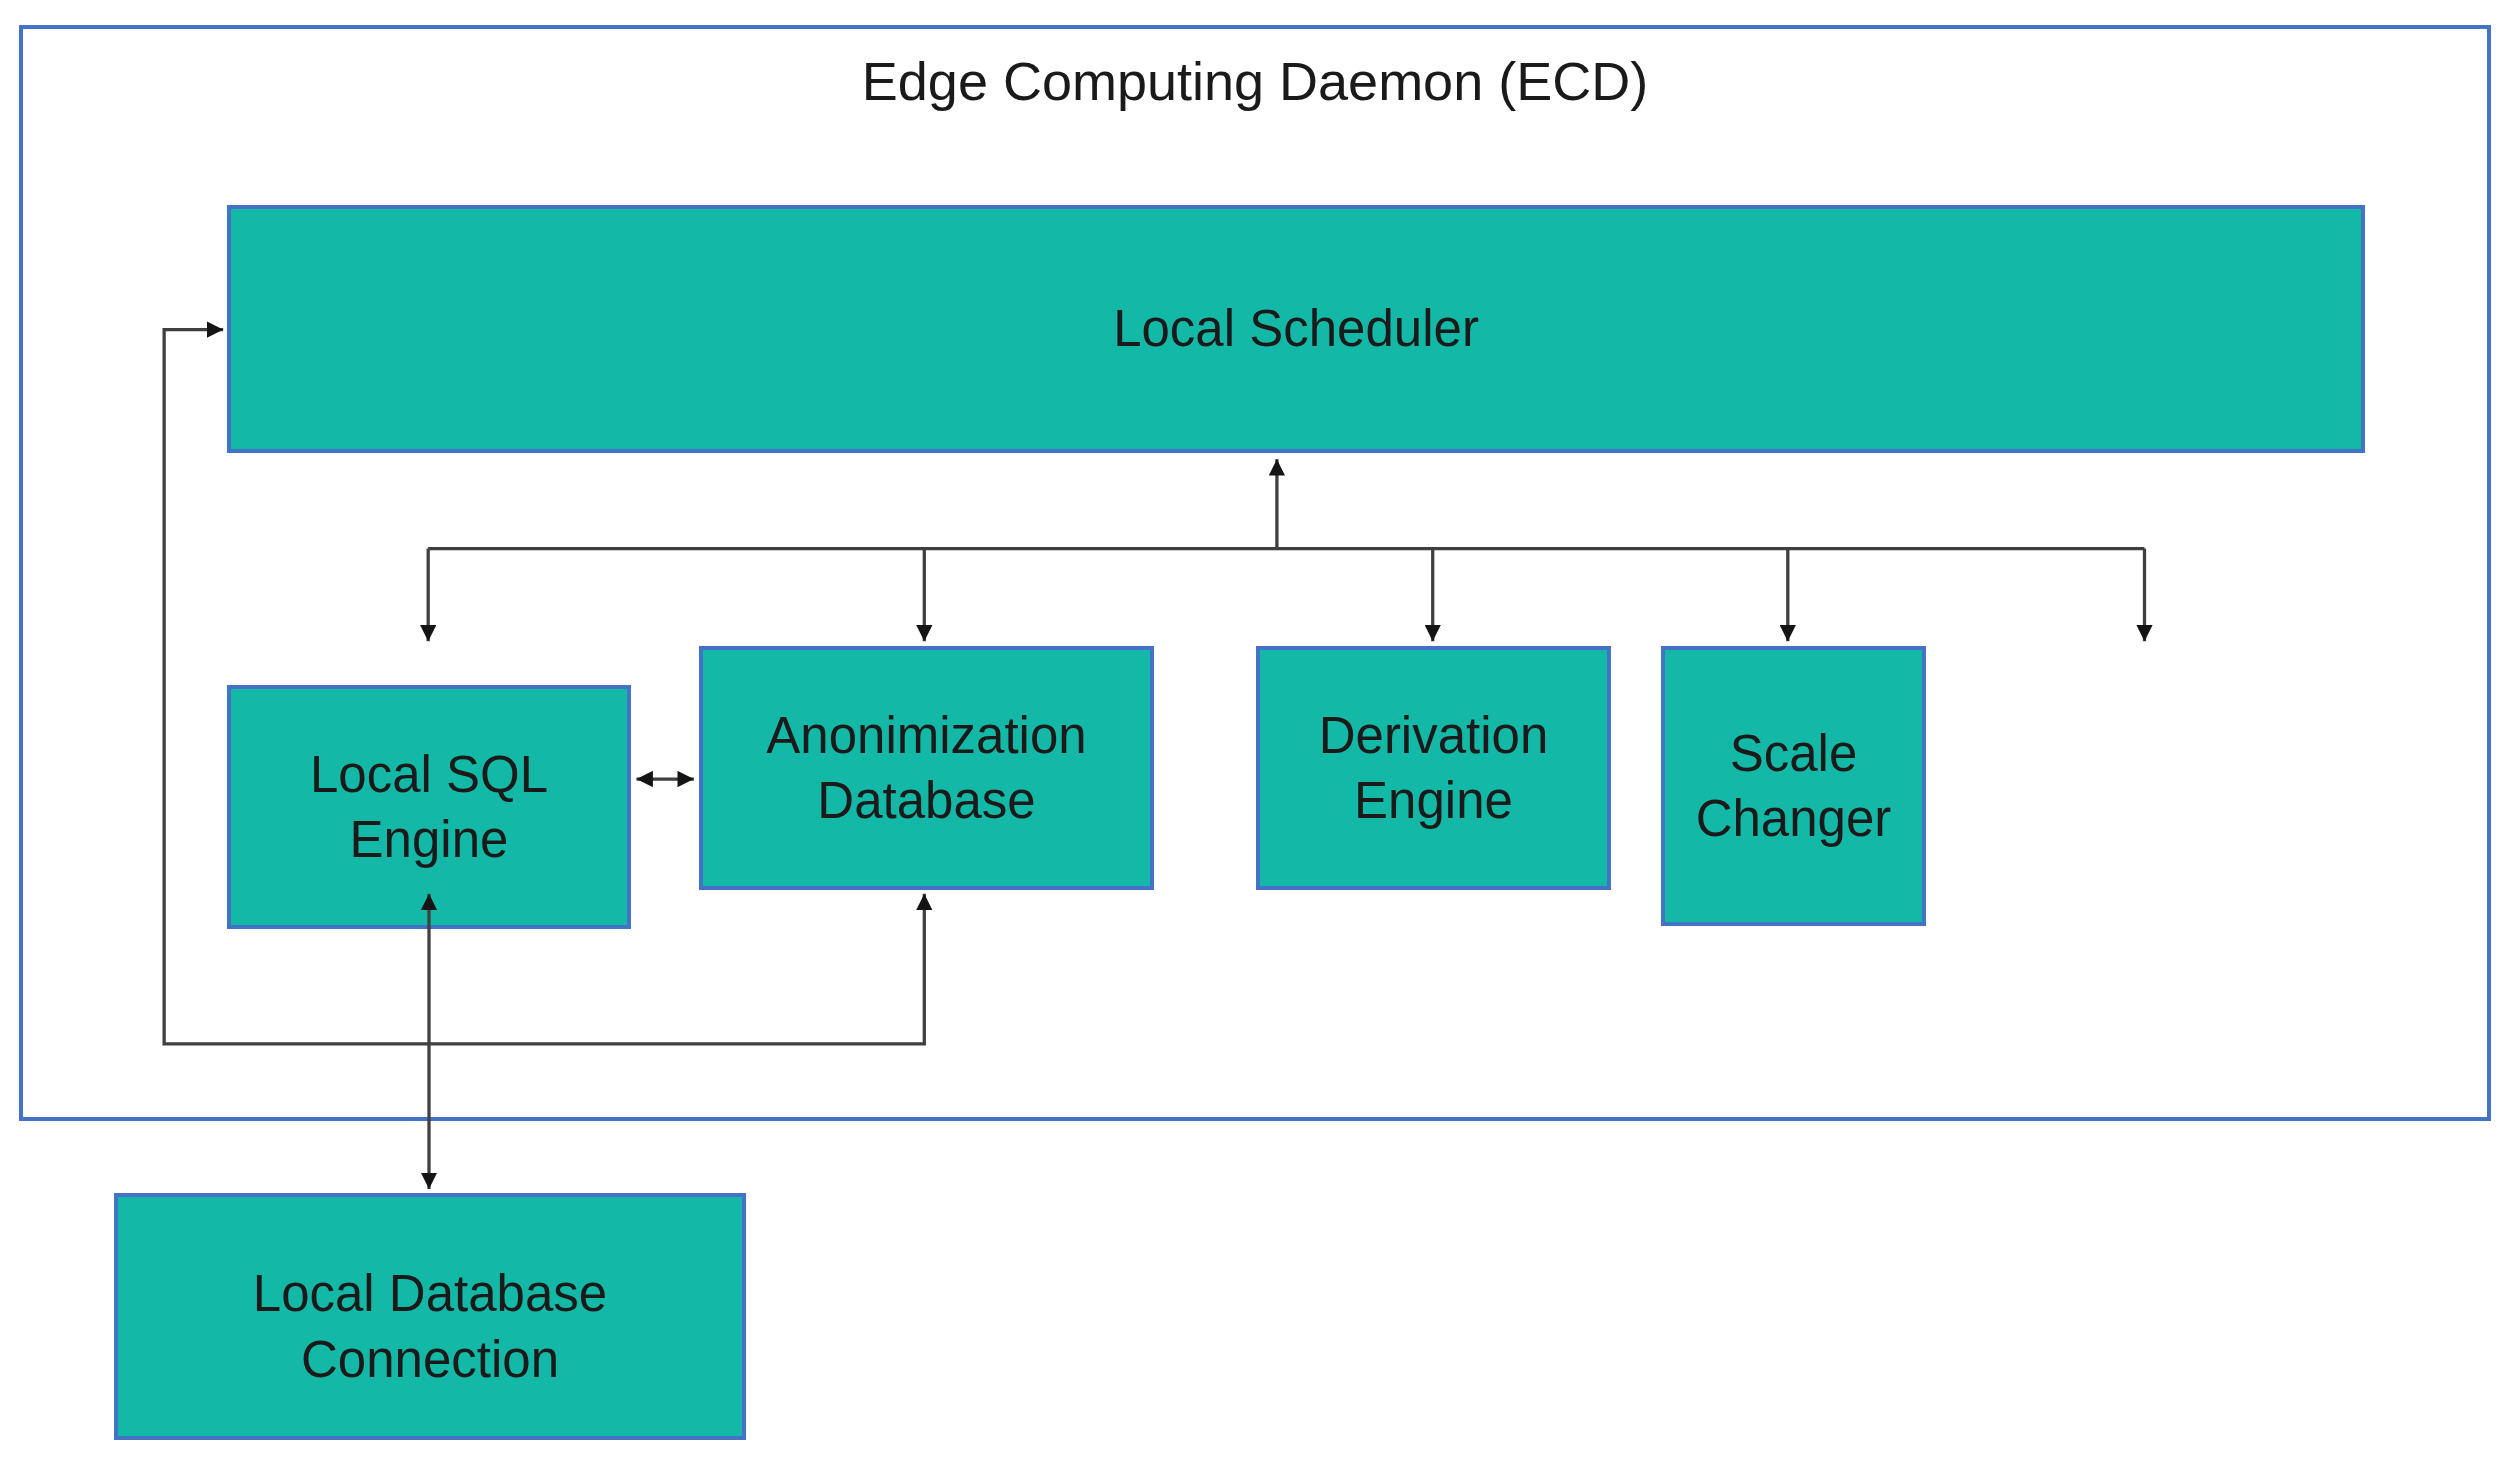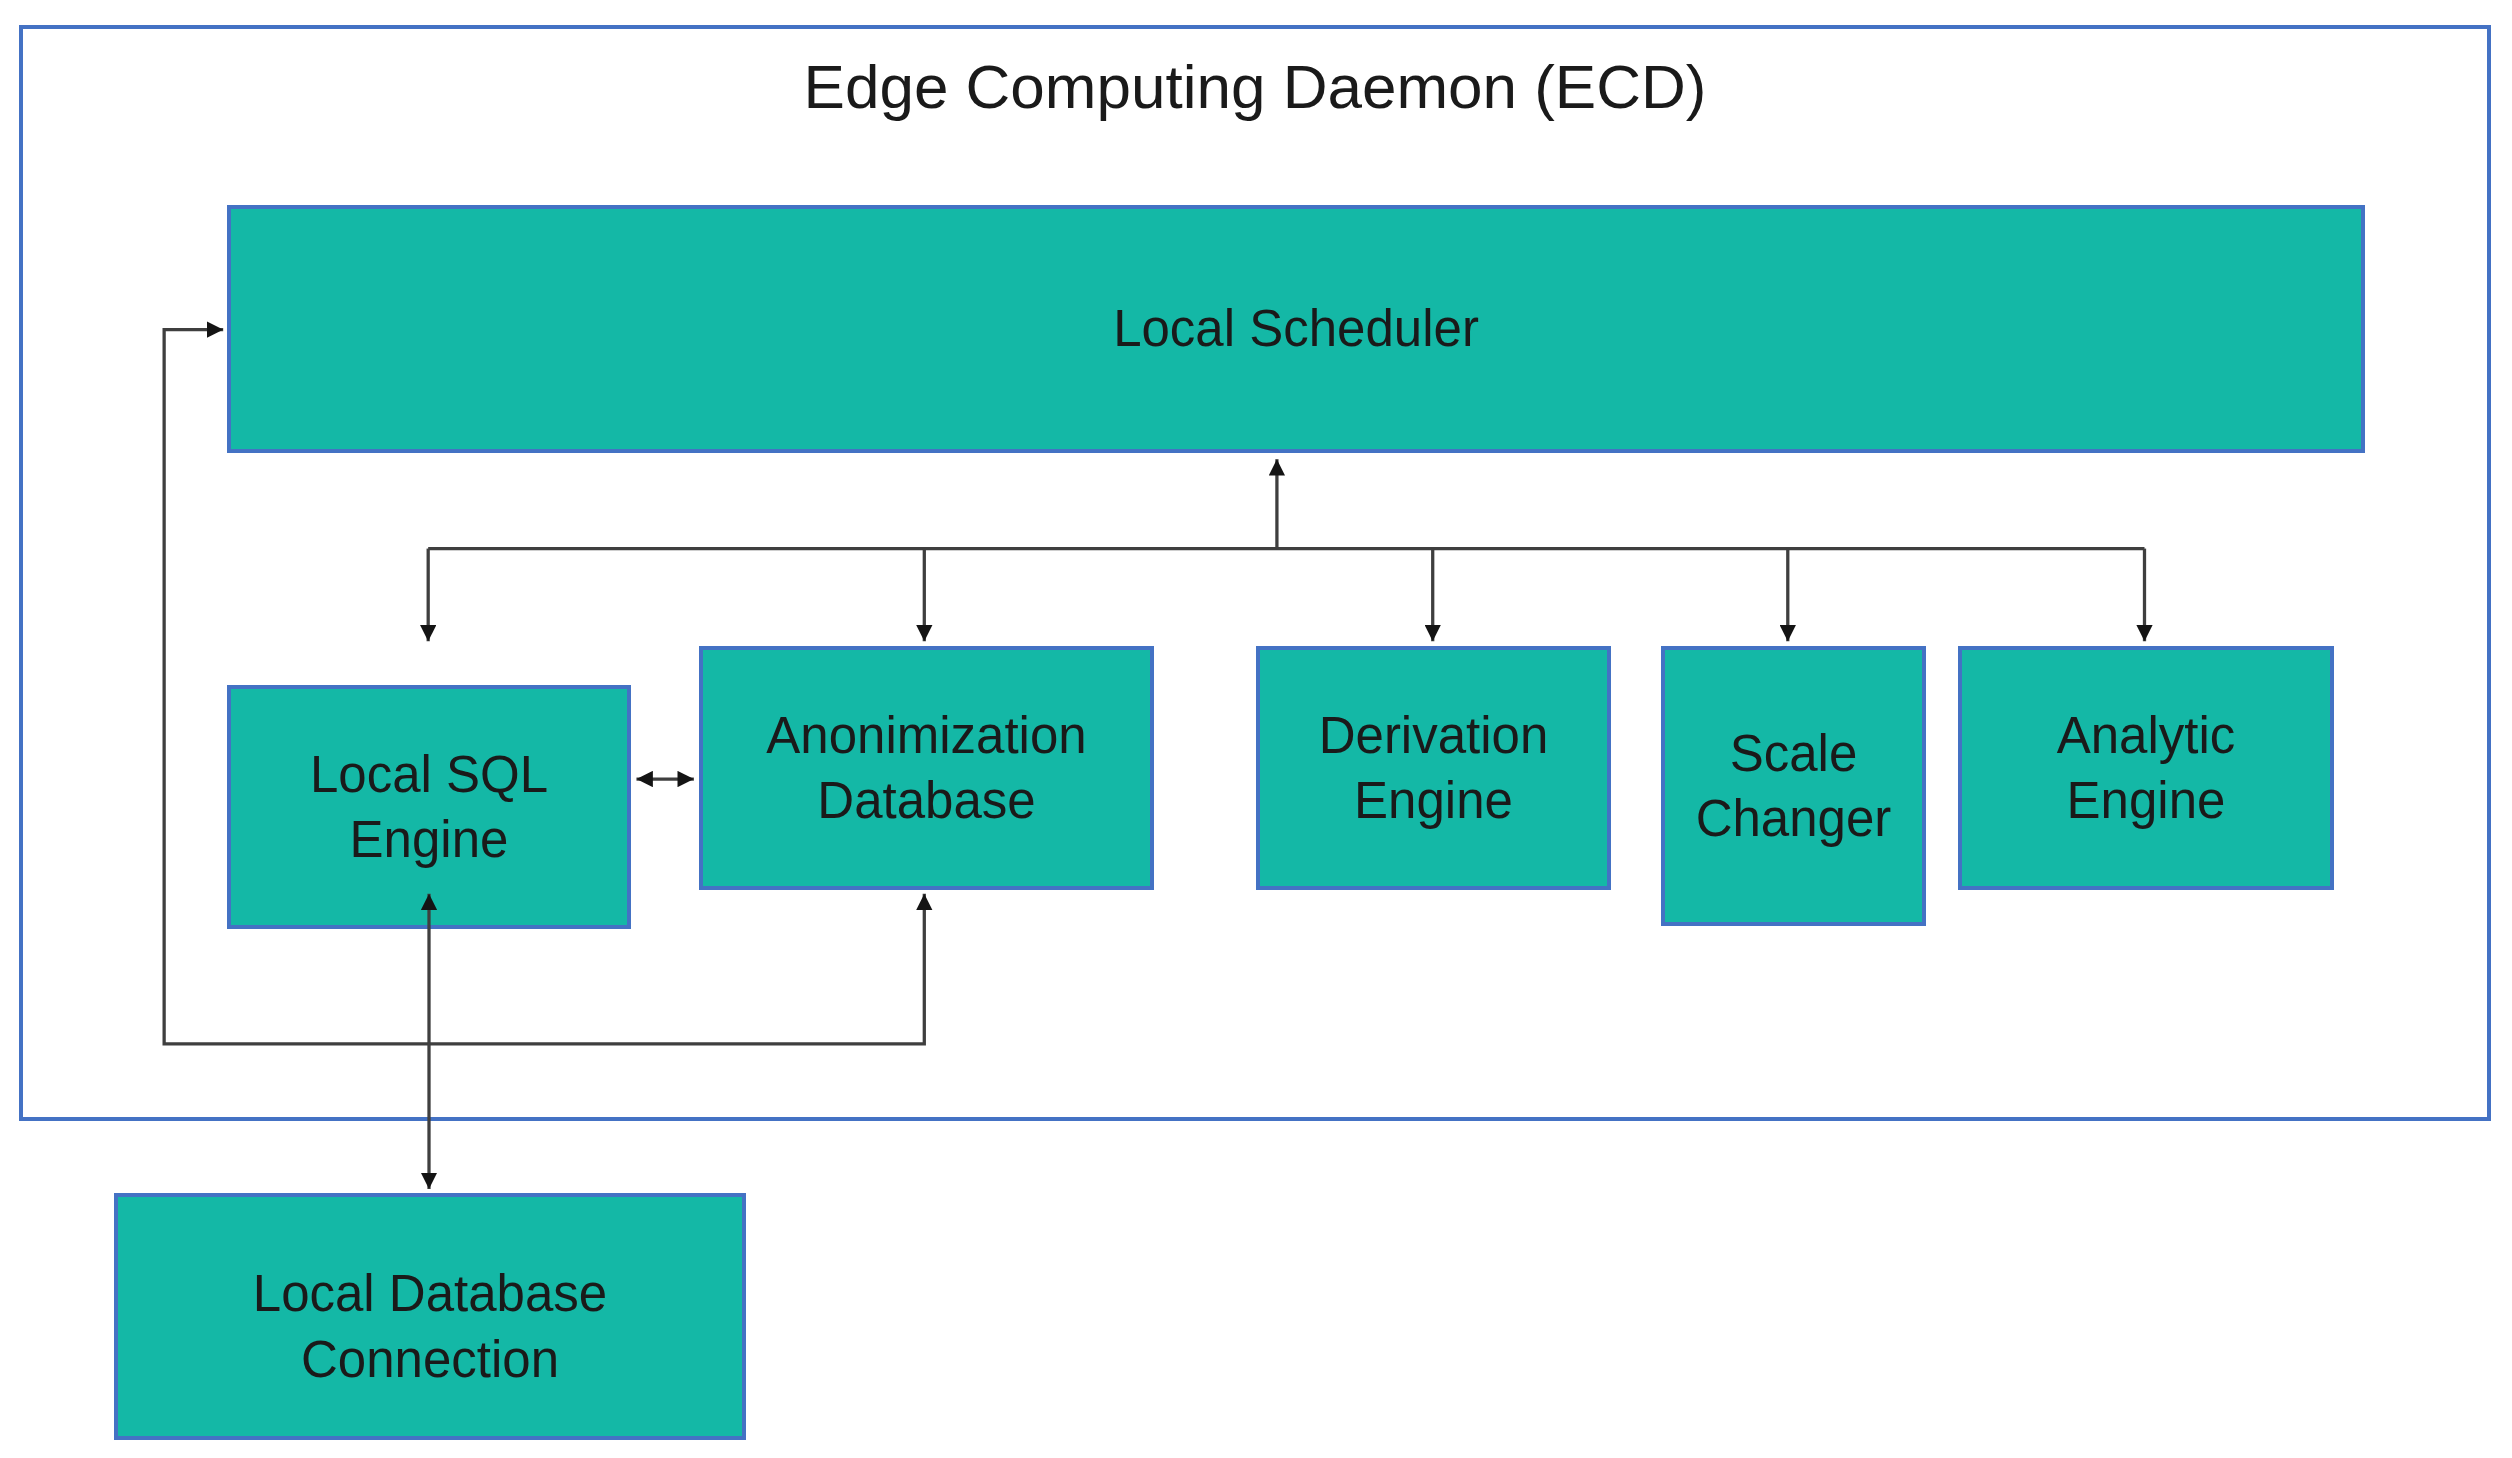--- a/index.html
+++ b/index.html
@@ -29,21 +29,21 @@
     left: 19px; top: 25.4px; width: 2472px; height: 1096px;
     border-width: 4.9px;
     background: transparent;
     display: block;
     z-index: 0;
   }
   .ecd-title {
     position: absolute;
     left: 0; top: 18px; width: 100%;
     text-align: center;
-    font-size: 62px;
+    font-size: 54px;
   }
   .scheduler-box { left: 227px; top: 205px; width: 2138px; height: 248px; }
   .m-sql       { left: 227px;  top: 685px; width: 404px; height: 244px; }
   .m-checker   { left: 699px;  top: 646px; width: 455px; height: 244px; }
   .m-deriv     { left: 1256px; top: 646px; width: 355px; height: 244px; }
   .m-scale     { left: 1661px; top: 646px; width: 265px; height: 280px; }
   .m-analytic  { left: 1958px; top: 646px; width: 376px; height: 244px; }
   .db-box      { left: 114px;  top: 1193px; width: 632px; height: 247px; }
 
   .lbl-sql      { max-width: 271px; }
@@ -89,23 +89,20 @@
   </div>
 
   <div class="box m-deriv">
     <span class="lbl-deriv">Derivation Engine</span>
   </div>
 
   <div class="box m-scale">
     <span class="lbl-scale">Scale Changer</span>
   </div>
 
-  <div class="box m-analytic">
-    <span class="lbl-analytic">Analytic Engine</span>
-  </div>
 
   <div class="box db-box">
     <span class="lbl-db">Local Database Connection</span>
   </div>
 
   <svg class="connector-layer" viewBox="0 0 3063 1778" xmlns="http://www.w3.org/2000/svg">
     <defs>
       <marker id="arrow" viewBox="0 0 10 10" refX="10" refY="5" markerWidth="5" markerHeight="5" markerUnits="strokeWidth" orient="auto-start-reverse">
         <path class="arrowhead" d="M 0 0 L 10 5 L 0 10 z"></path>
       </marker>

